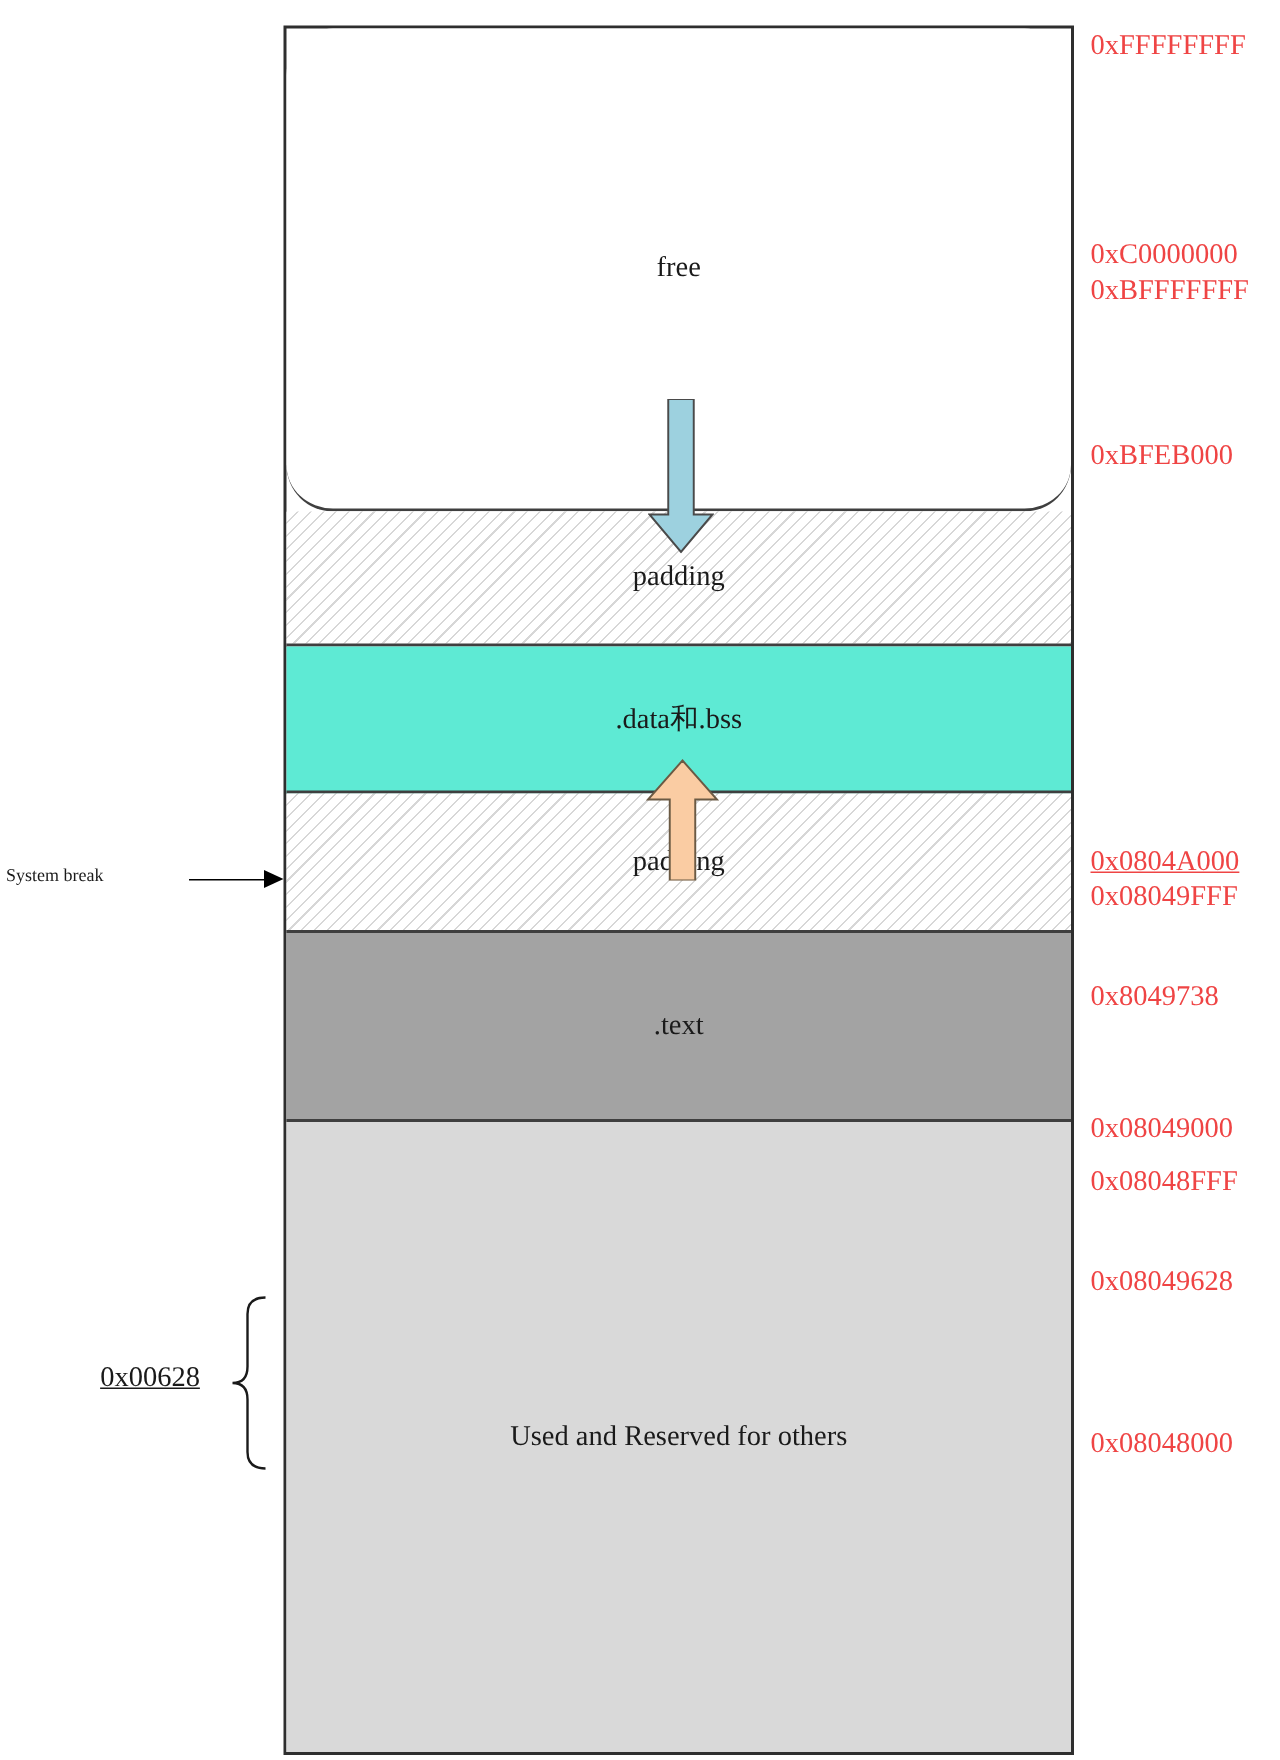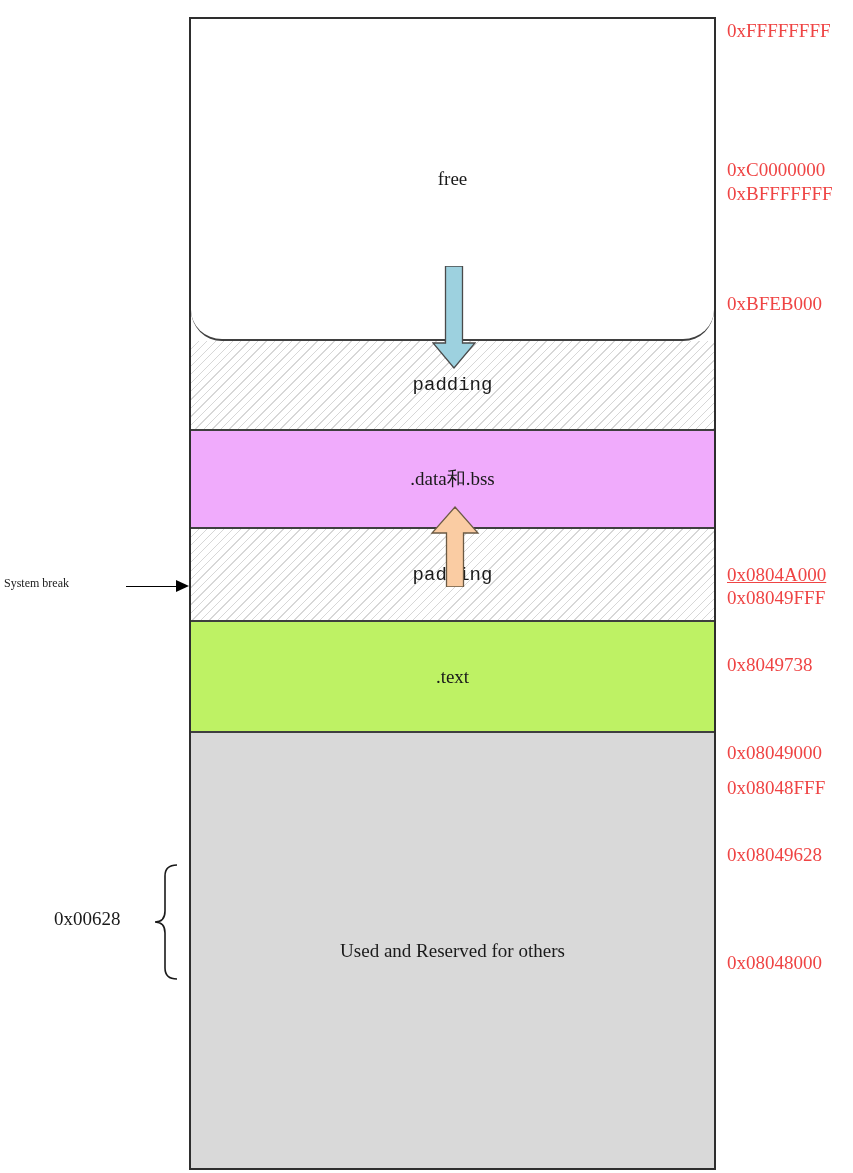--- a/index.html
+++ b/index.html
@@ -16,28 +16,28 @@
   .block{
     position:relative;box-sizing:border-box;border-bottom:2px solid #3f3f3f;
     display:flex;align-items:center;justify-content:center;
     font-size:19px;
   }
   .block:last-child{border-bottom:none;}
   .blk-kernel{height:164px;background:#FAA183;}
   .blk-stack{height:82px;background:#9DD1DF;}
   .blk-free{height:322px;background:#ffffff;border-radius:31px;}
   .blk-padding1{height:90px;}
-  .blk-data{height:98px;background:#f0abfc;}
+  .blk-data{height:98px;background:#5eead4;}
   .blk-padding2{height:93px;}
-  .blk-text{height:111px;background:#bef264;}
+  .blk-text{height:126px;background:#a3a3a3;}
   .blk-used{height:auto;flex:1;background:#D9D9D9;text-align:center;}
   .hatch{
     background:repeating-linear-gradient(135deg,#ffffff 0px,#ffffff 5px,#d7d7d7 5px,#d7d7d7 6px);
   }
-  .hatch .blk-label{background:transparent;padding:0 6px;font-family:Liberation Mono, monospace;}
+  .hatch .blk-label{background:transparent;padding:0 6px;}
   
   .addr{
     position:absolute;left:727px;width:126px;font-size:19px;line-height:22px;
     white-space:nowrap;color:#ef4444;
   }
   
   .arrow-svg{position:absolute;}
   
   #system-break-label{
     position:absolute;left:4px;top:576px;width:124px;font-size:12px;white-space:nowrap;
@@ -45,21 +45,21 @@
   #system-break-line{
     position:absolute;left:126px;top:586px;width:52px;height:0;
     border-top:1.5px solid #000;
   }
   #system-break-arrowhead{
     position:absolute;left:176px;top:580px;width:0;height:0;
     border-left:13px solid #000;border-top:6.5px solid transparent;border-bottom:6.5px solid transparent;
   }
   
   #text-size-label{
-    position:absolute;left:54px;top:908px;width:92px;font-size:19px;text-align:left;
+    position:absolute;left:54px;top:908px;width:92px;font-size:19px;text-align:center;text-decoration:underline;
   }
   #brace-svg{position:absolute;left:150px;top:863px;}
 </style>
 </head>
 <body>
 
 <div id="canvas">
 
   <div id="memory-box">
     <div class="block blk-free">

